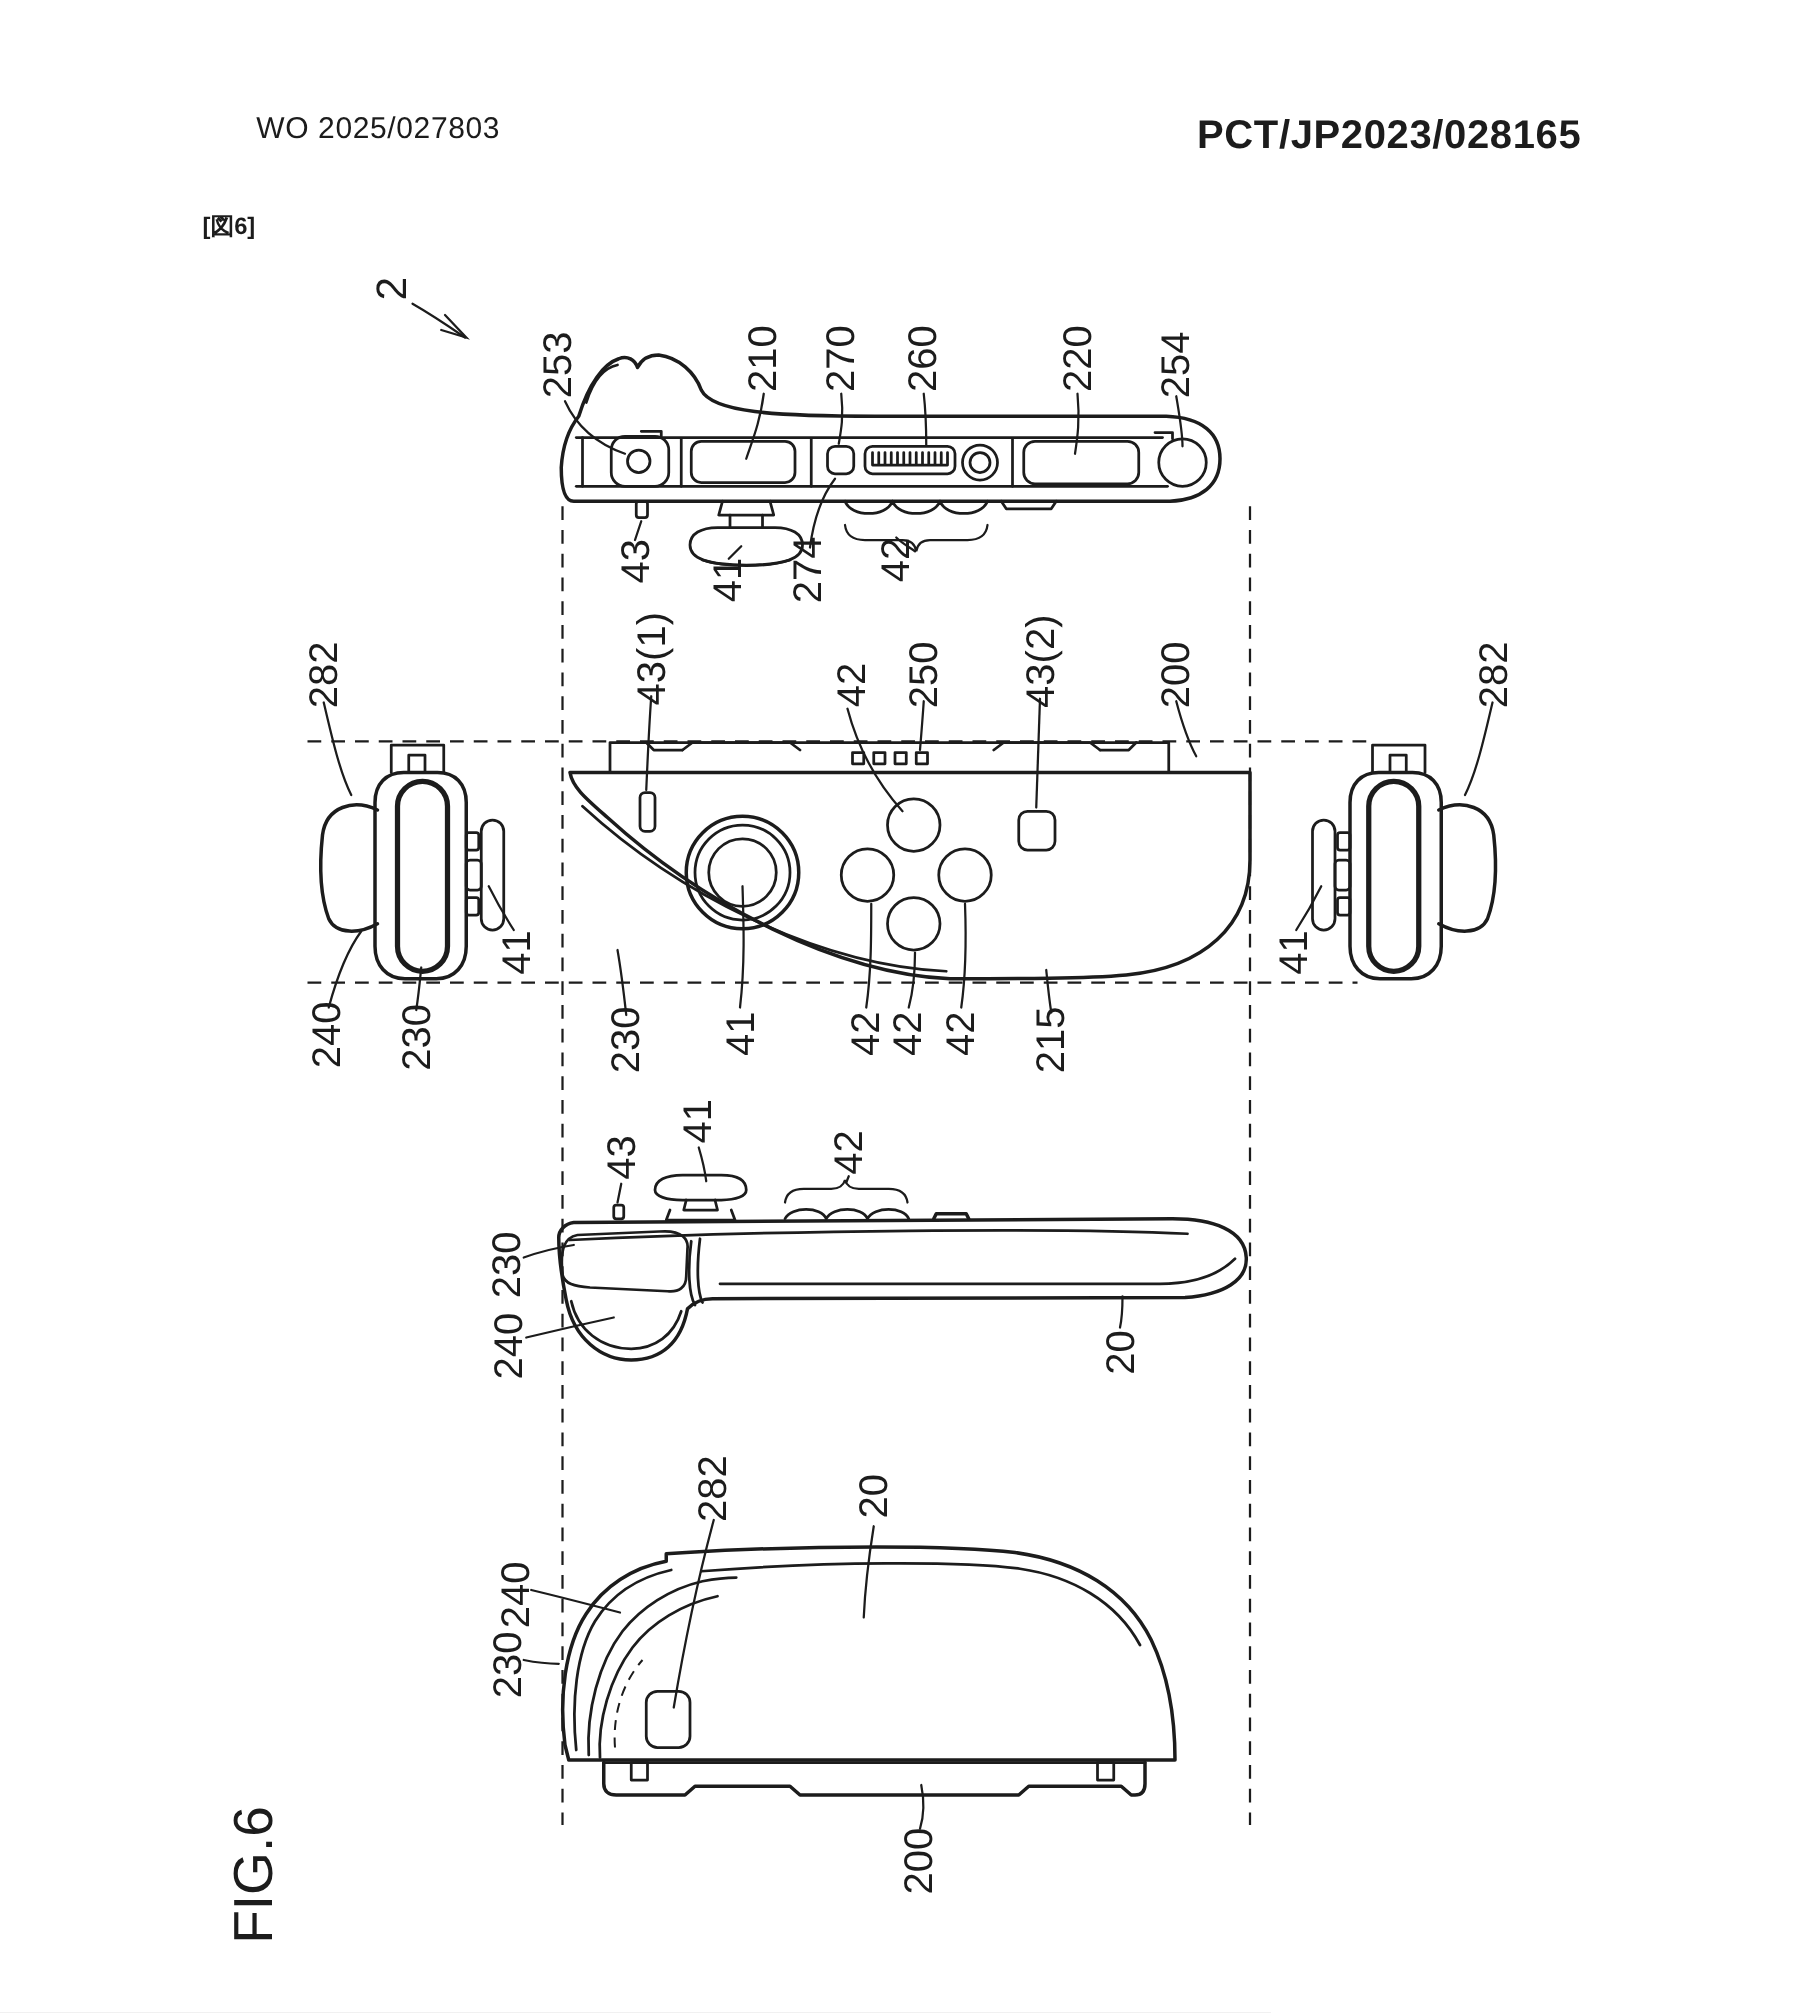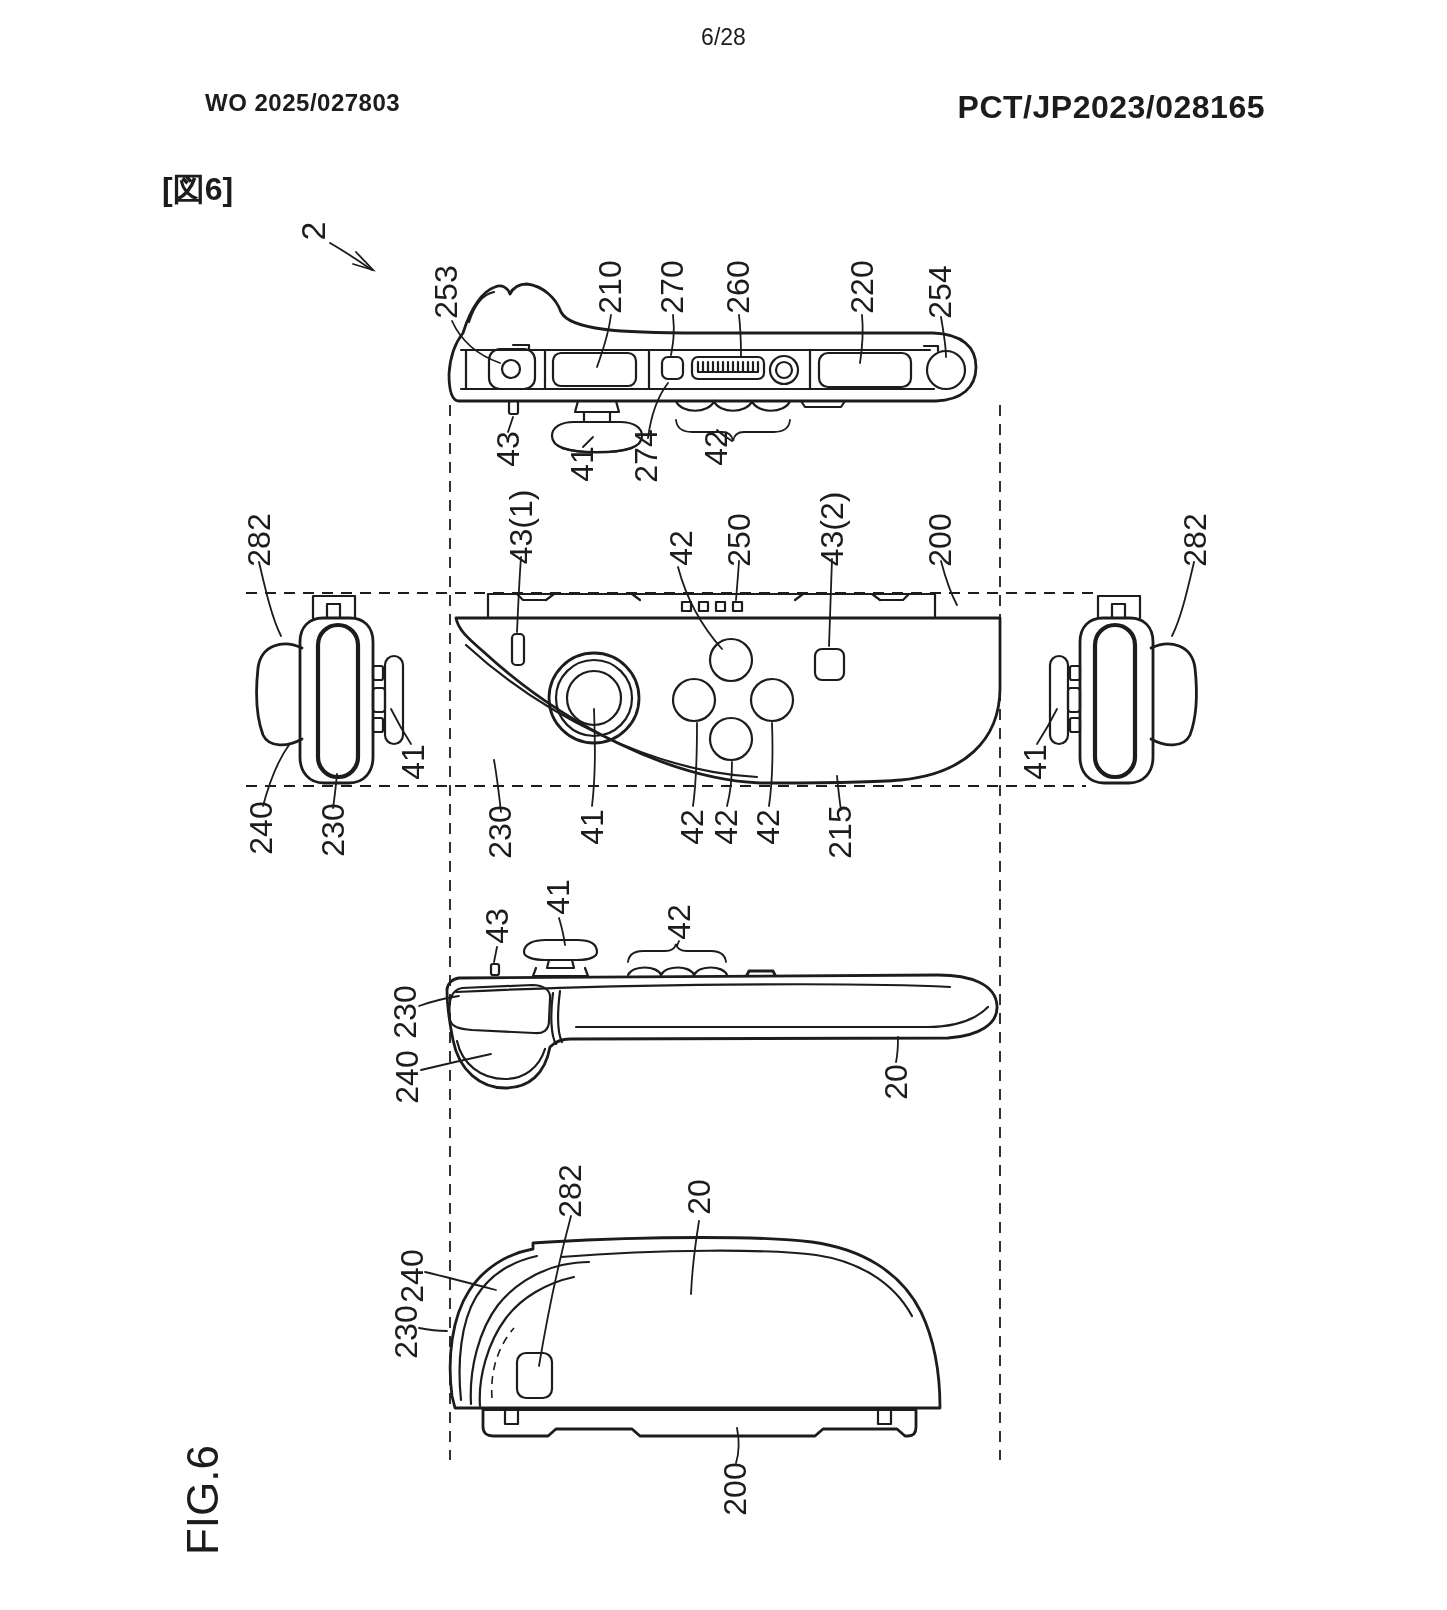--- a/index.html
+++ b/index.html
@@ -11,44 +11,43 @@
     color:#1c1c1c;
     overflow:hidden;
     margin:0 auto;
   }
   .page-number{
     position:absolute;top:24px;left:0;width:100%;
     text-align:center;font-size:23px;font-weight:400;
   }
   .pub-number{
     position:absolute;top:89px;left:205px;
-    font-size:24px;font-weight:700;letter-spacing:0.5px;
+    font-size:24px;font-weight:400;letter-spacing:0.5px;
   }
   .app-number{
     position:absolute;top:89px;right:182px;
     font-size:32px;font-weight:700;letter-spacing:0.5px;
   }
   .fig-tag{
     position:absolute;top:168px;left:162px;
-    font-size:32px;font-weight:700;
+    font-size:19px;font-weight:700;
   }
   svg.fig{position:absolute;top:0;left:0;}
   .o{fill:none;stroke:#1c1c1c;stroke-width:2.8;stroke-linecap:round;stroke-linejoin:round;}
   .t{fill:none;stroke:#1c1c1c;stroke-width:2.2;stroke-linecap:round;stroke-linejoin:round;}
   .thick{stroke-width:4.2;}
   .ld{fill:none;stroke:#1c1c1c;stroke-width:1.8;stroke-linecap:round;}
   .dash{fill:none;stroke:#1c1c1c;stroke-width:1.8;stroke-dasharray:11 8;stroke-linecap:butt;}
   .dash2{fill:none;stroke:#1c1c1c;stroke-width:1.6;stroke-dasharray:8 6;}
   .callout{font-family:"Liberation Sans",sans-serif;fill:#1c1c1c;}
 </style>
 </head>
 <body>
 
 <div class="page">
-  <div class="page-number">6/28</div>
   <div class="pub-number">WO 2025/027803</div>
   <div class="app-number">PCT/JP2023/028165</div>
   <div class="fig-tag">[図6]</div>
 
   <svg class="fig" width="1447" height="1610" viewBox="0 0 1447 1610" xmlns="http://www.w3.org/2000/svg">
 
     <g>
       <path class="dash" d="M450,405 V1460"></path>
       <path class="dash" d="M1000,405 V1460"></path>
       <path class="dash" d="M246,593 H1094"></path>

